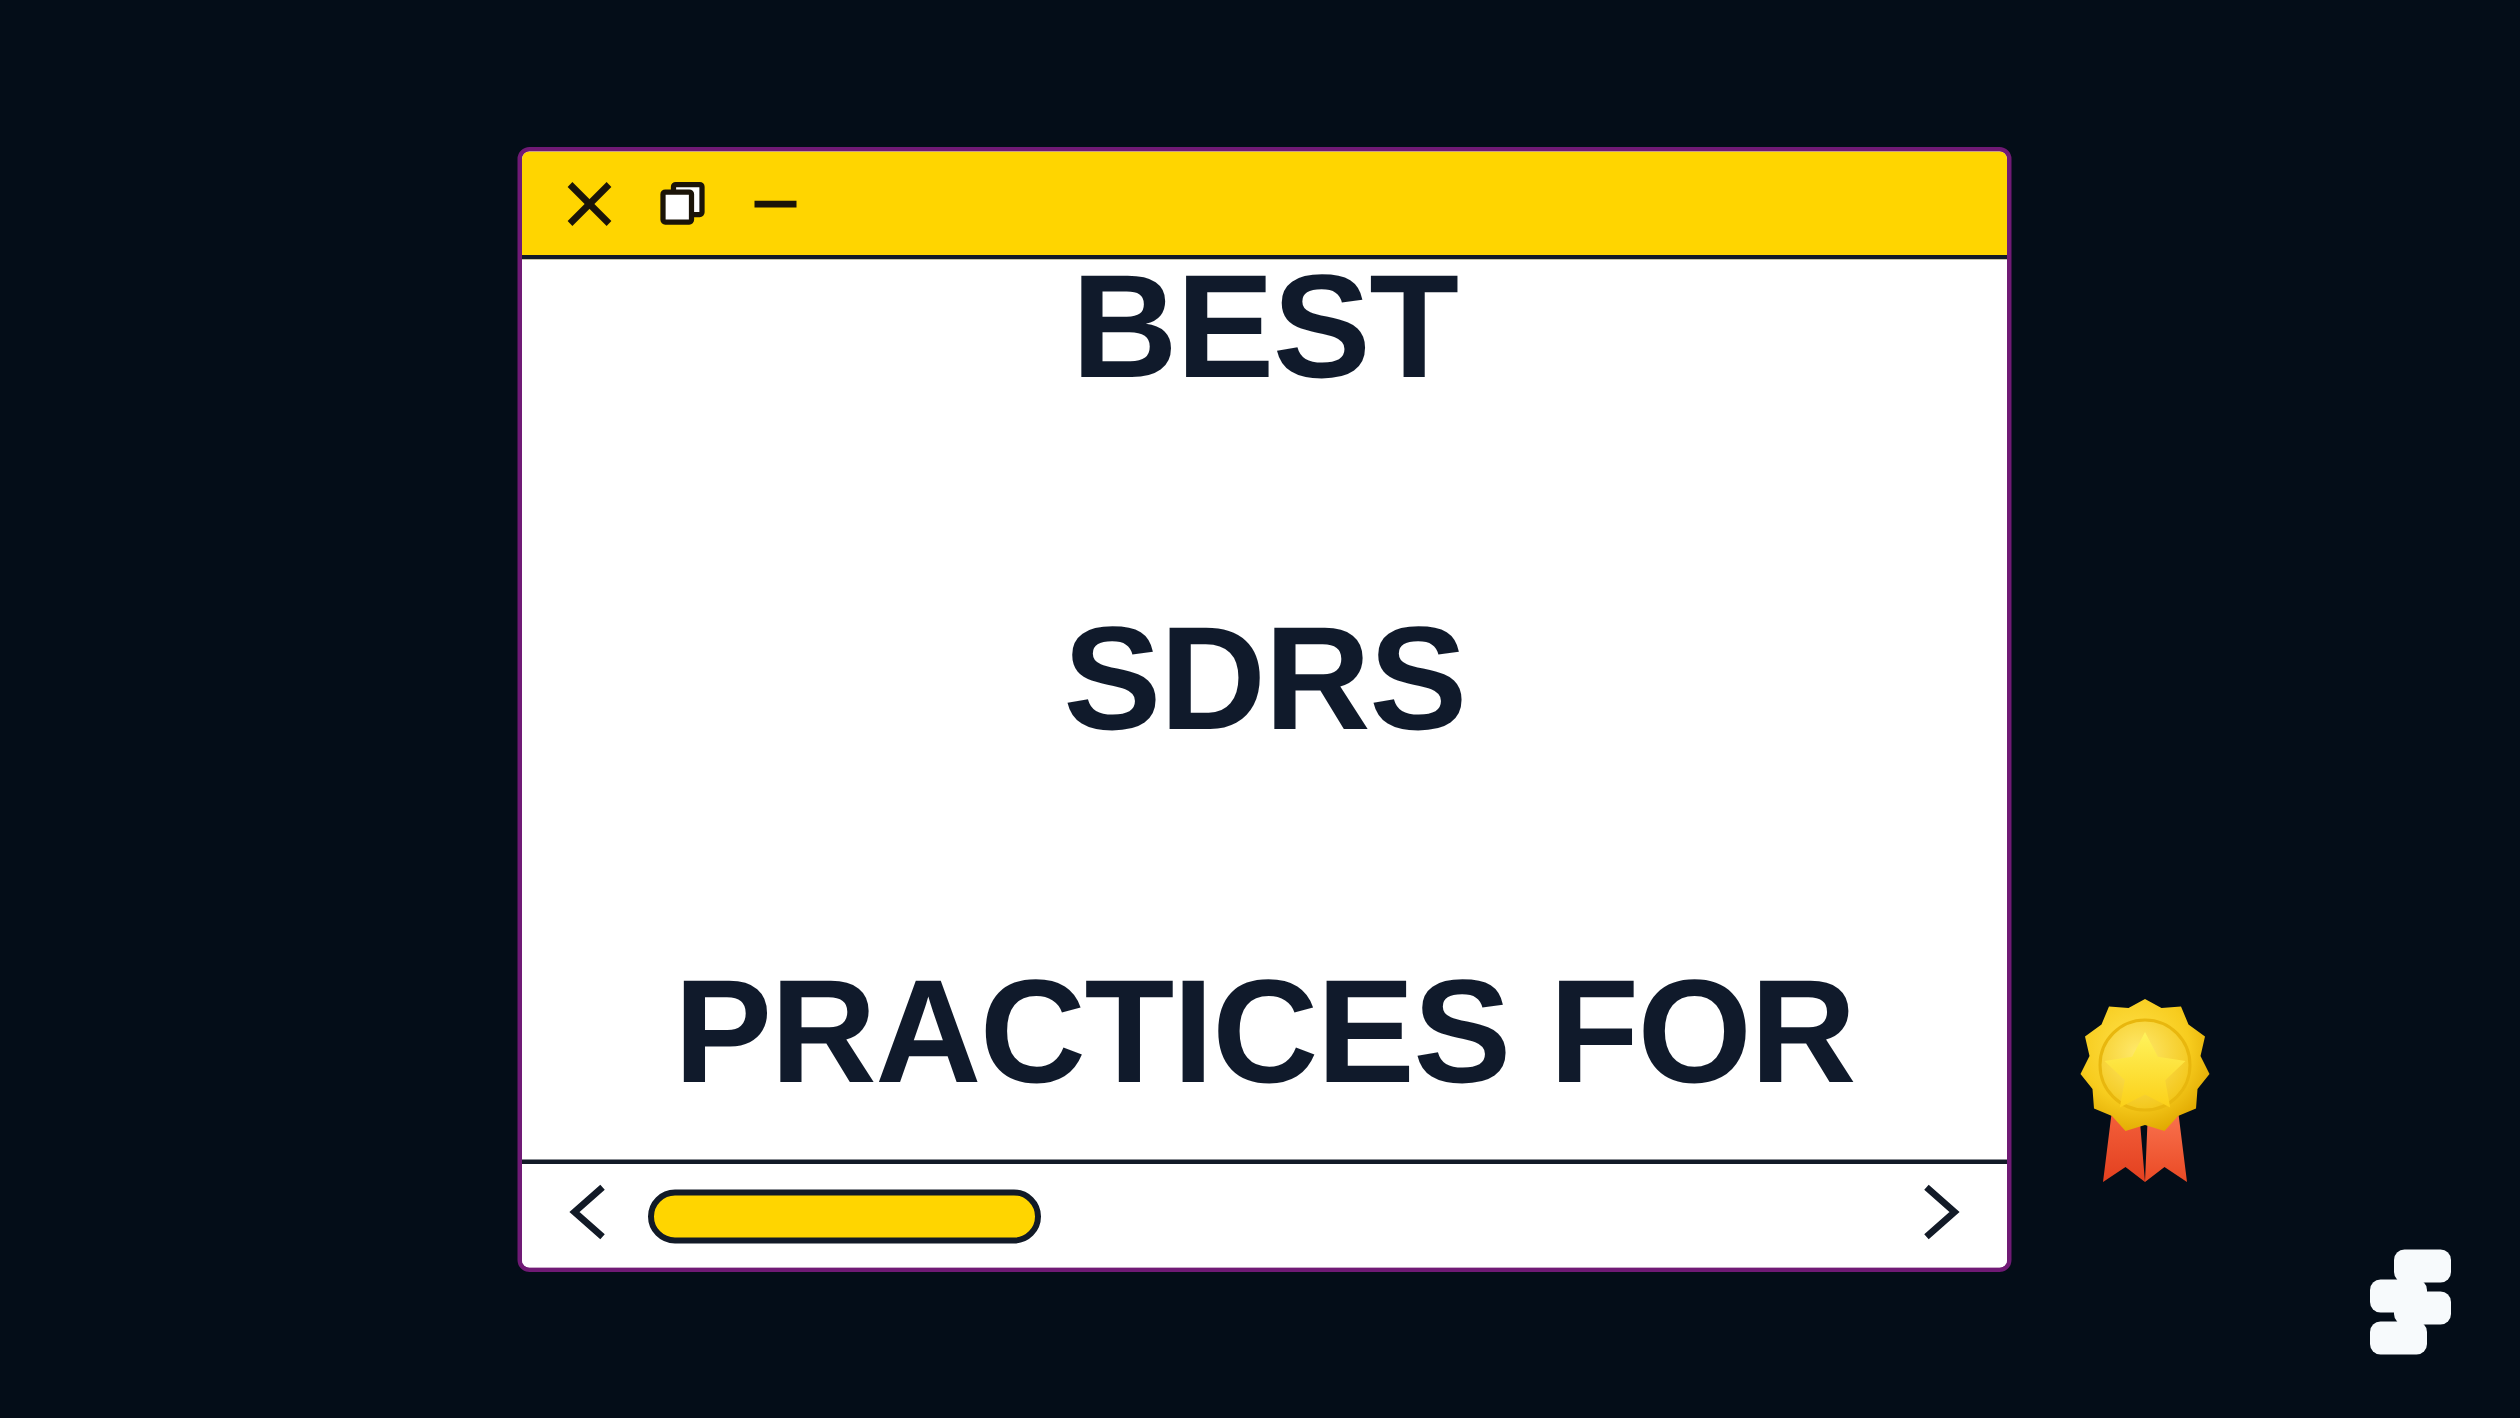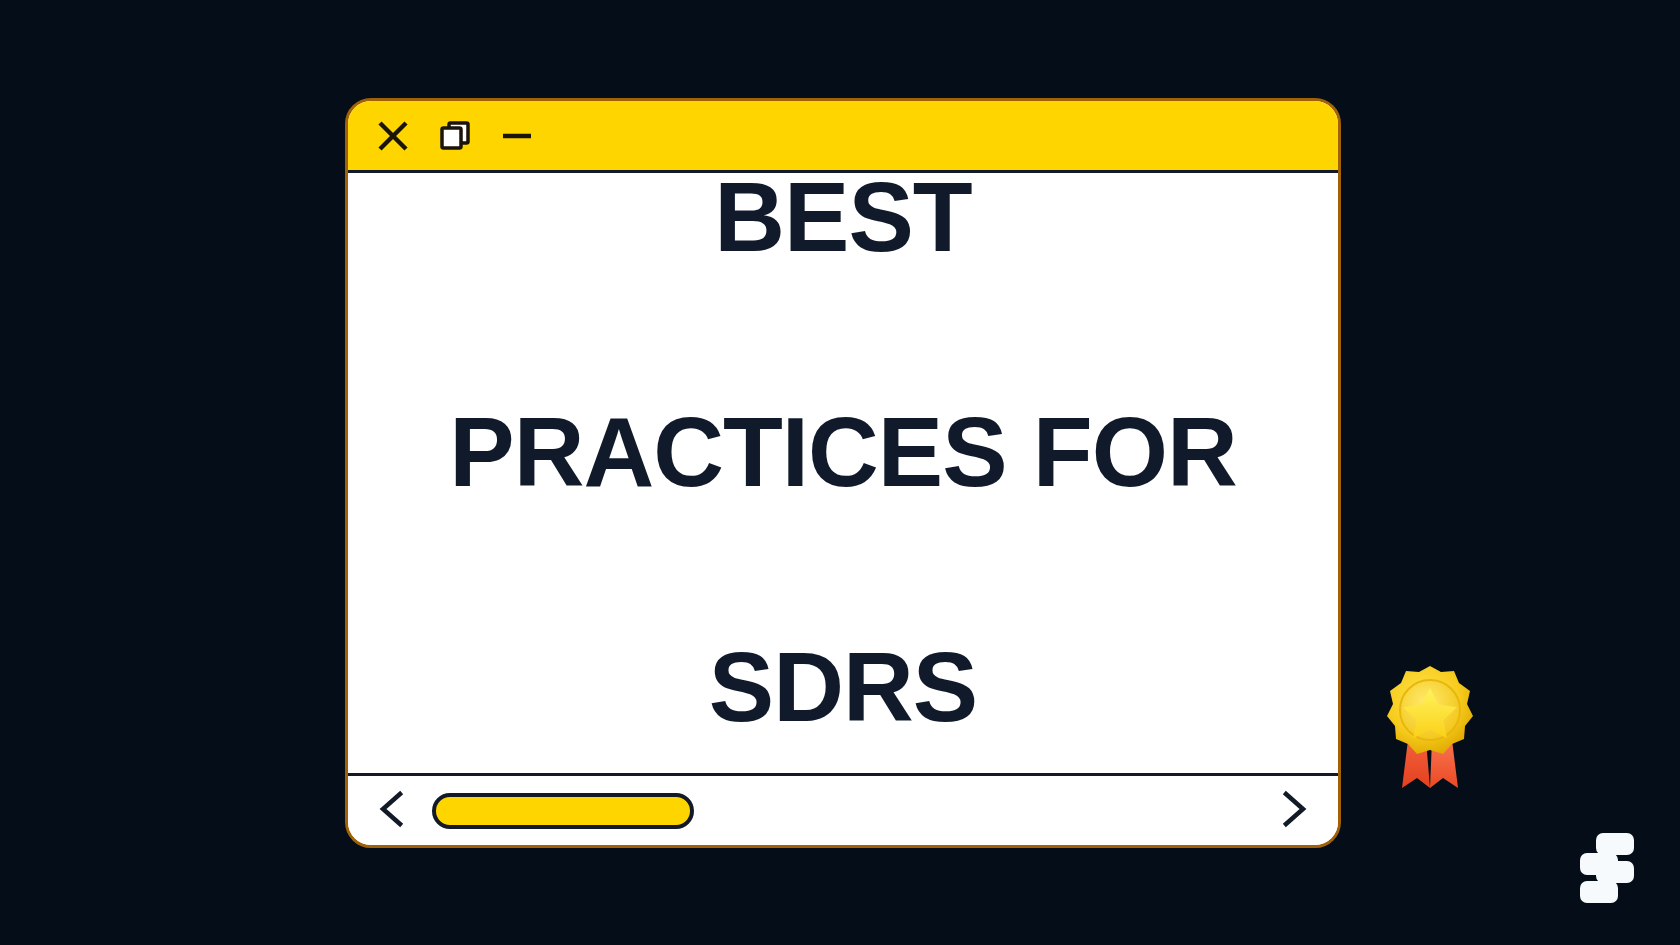--- a/index.html
+++ b/index.html
@@ -23,23 +23,23 @@
     background:#040d18;
   }
 
   
   .window {
     position:absolute;
     left:345px;
     top:98px;
     width:996px;
     height:750px;
-    border-radius:26px;
+    border-radius:8px;
     background:#ffffff;
-    border:3px solid #a16207;
+    border:3px solid #701a75;
     display:flex;
     flex-direction:column;
     overflow:hidden;
   }
 
   
   .titlebar {
     height:72px;
     flex:0 0 72px;
     background:#ffd500;
@@ -174,22 +174,22 @@
           </svg>
         </span>
       </div>
 
     </div>
 
     <div class="content">
 
       <div class="headline">
         <div>BEST</div>
+        <div>SDRS</div>
         <div>PRACTICES FOR</div>
-        <div>SDRS</div>
       </div>
     </div>
 
     <div class="bottombar">
 
       <div class="nav-arrow">
         <span>
           <svg width="30" height="38" viewBox="0 0 30 38">
             <polyline points="23,4 6,19 23,34" fill="none" stroke="#121a27" stroke-width="4.5" stroke-linecap="square" stroke-linejoin="miter"></polyline>
           </svg>

